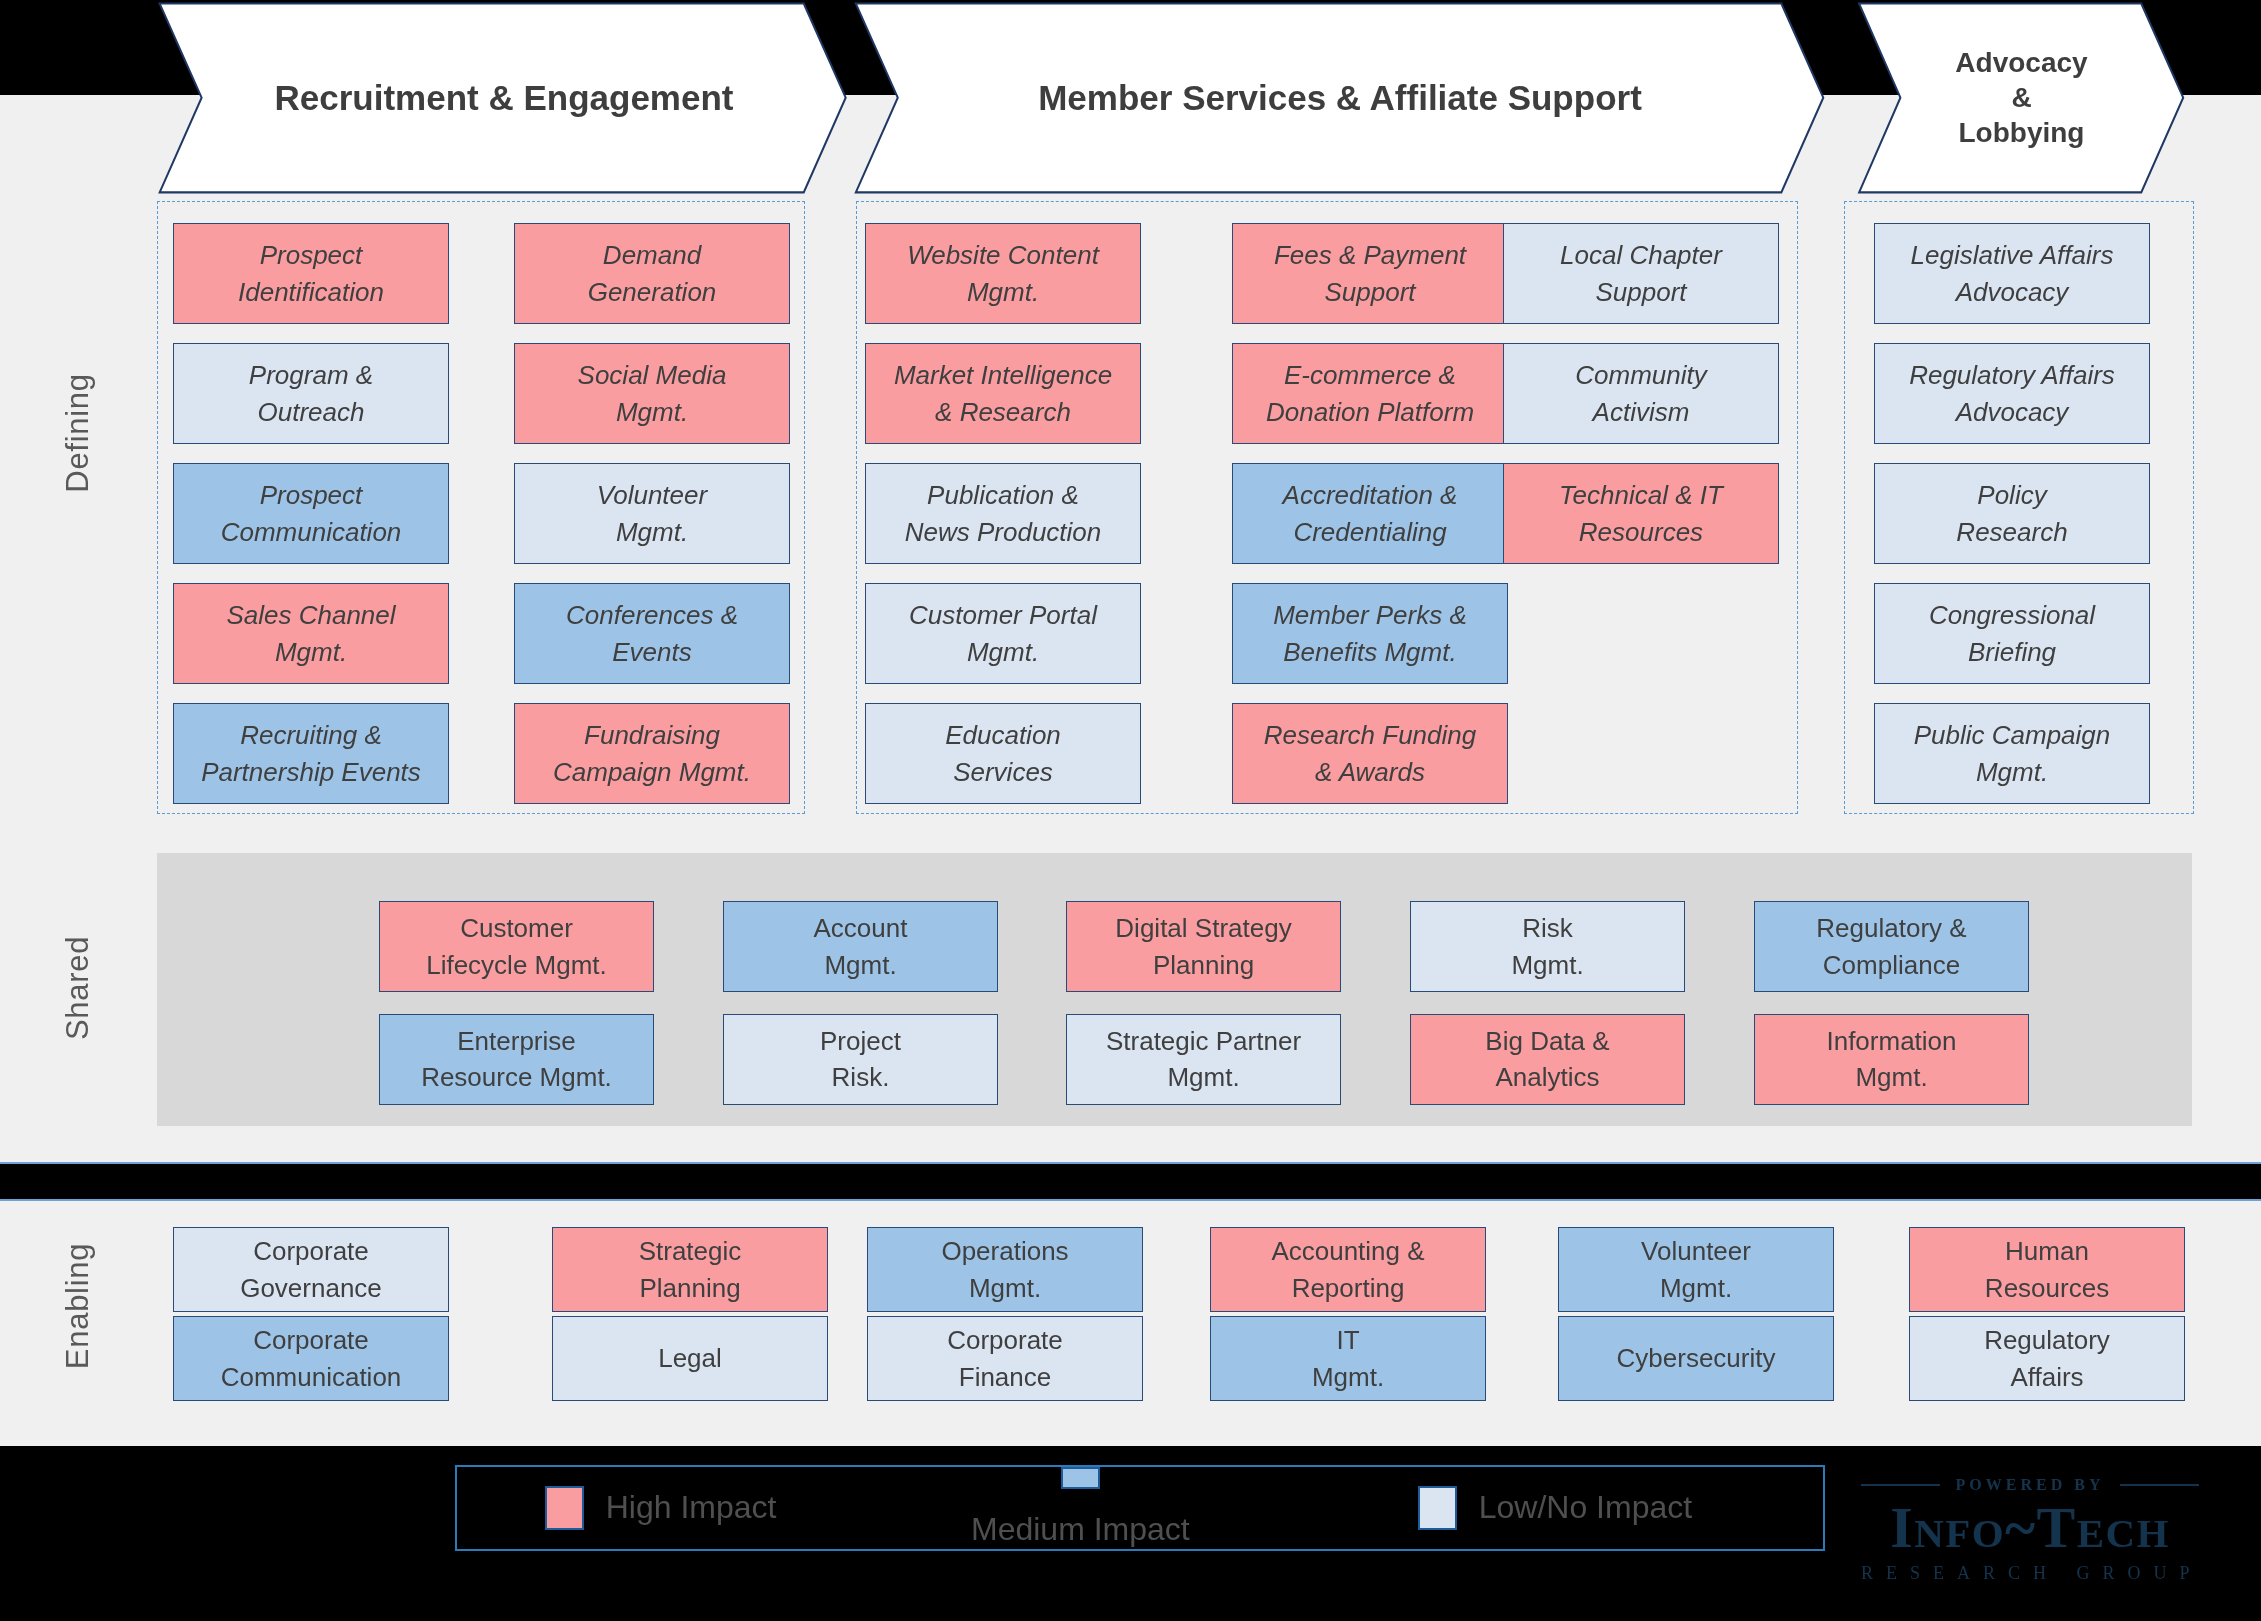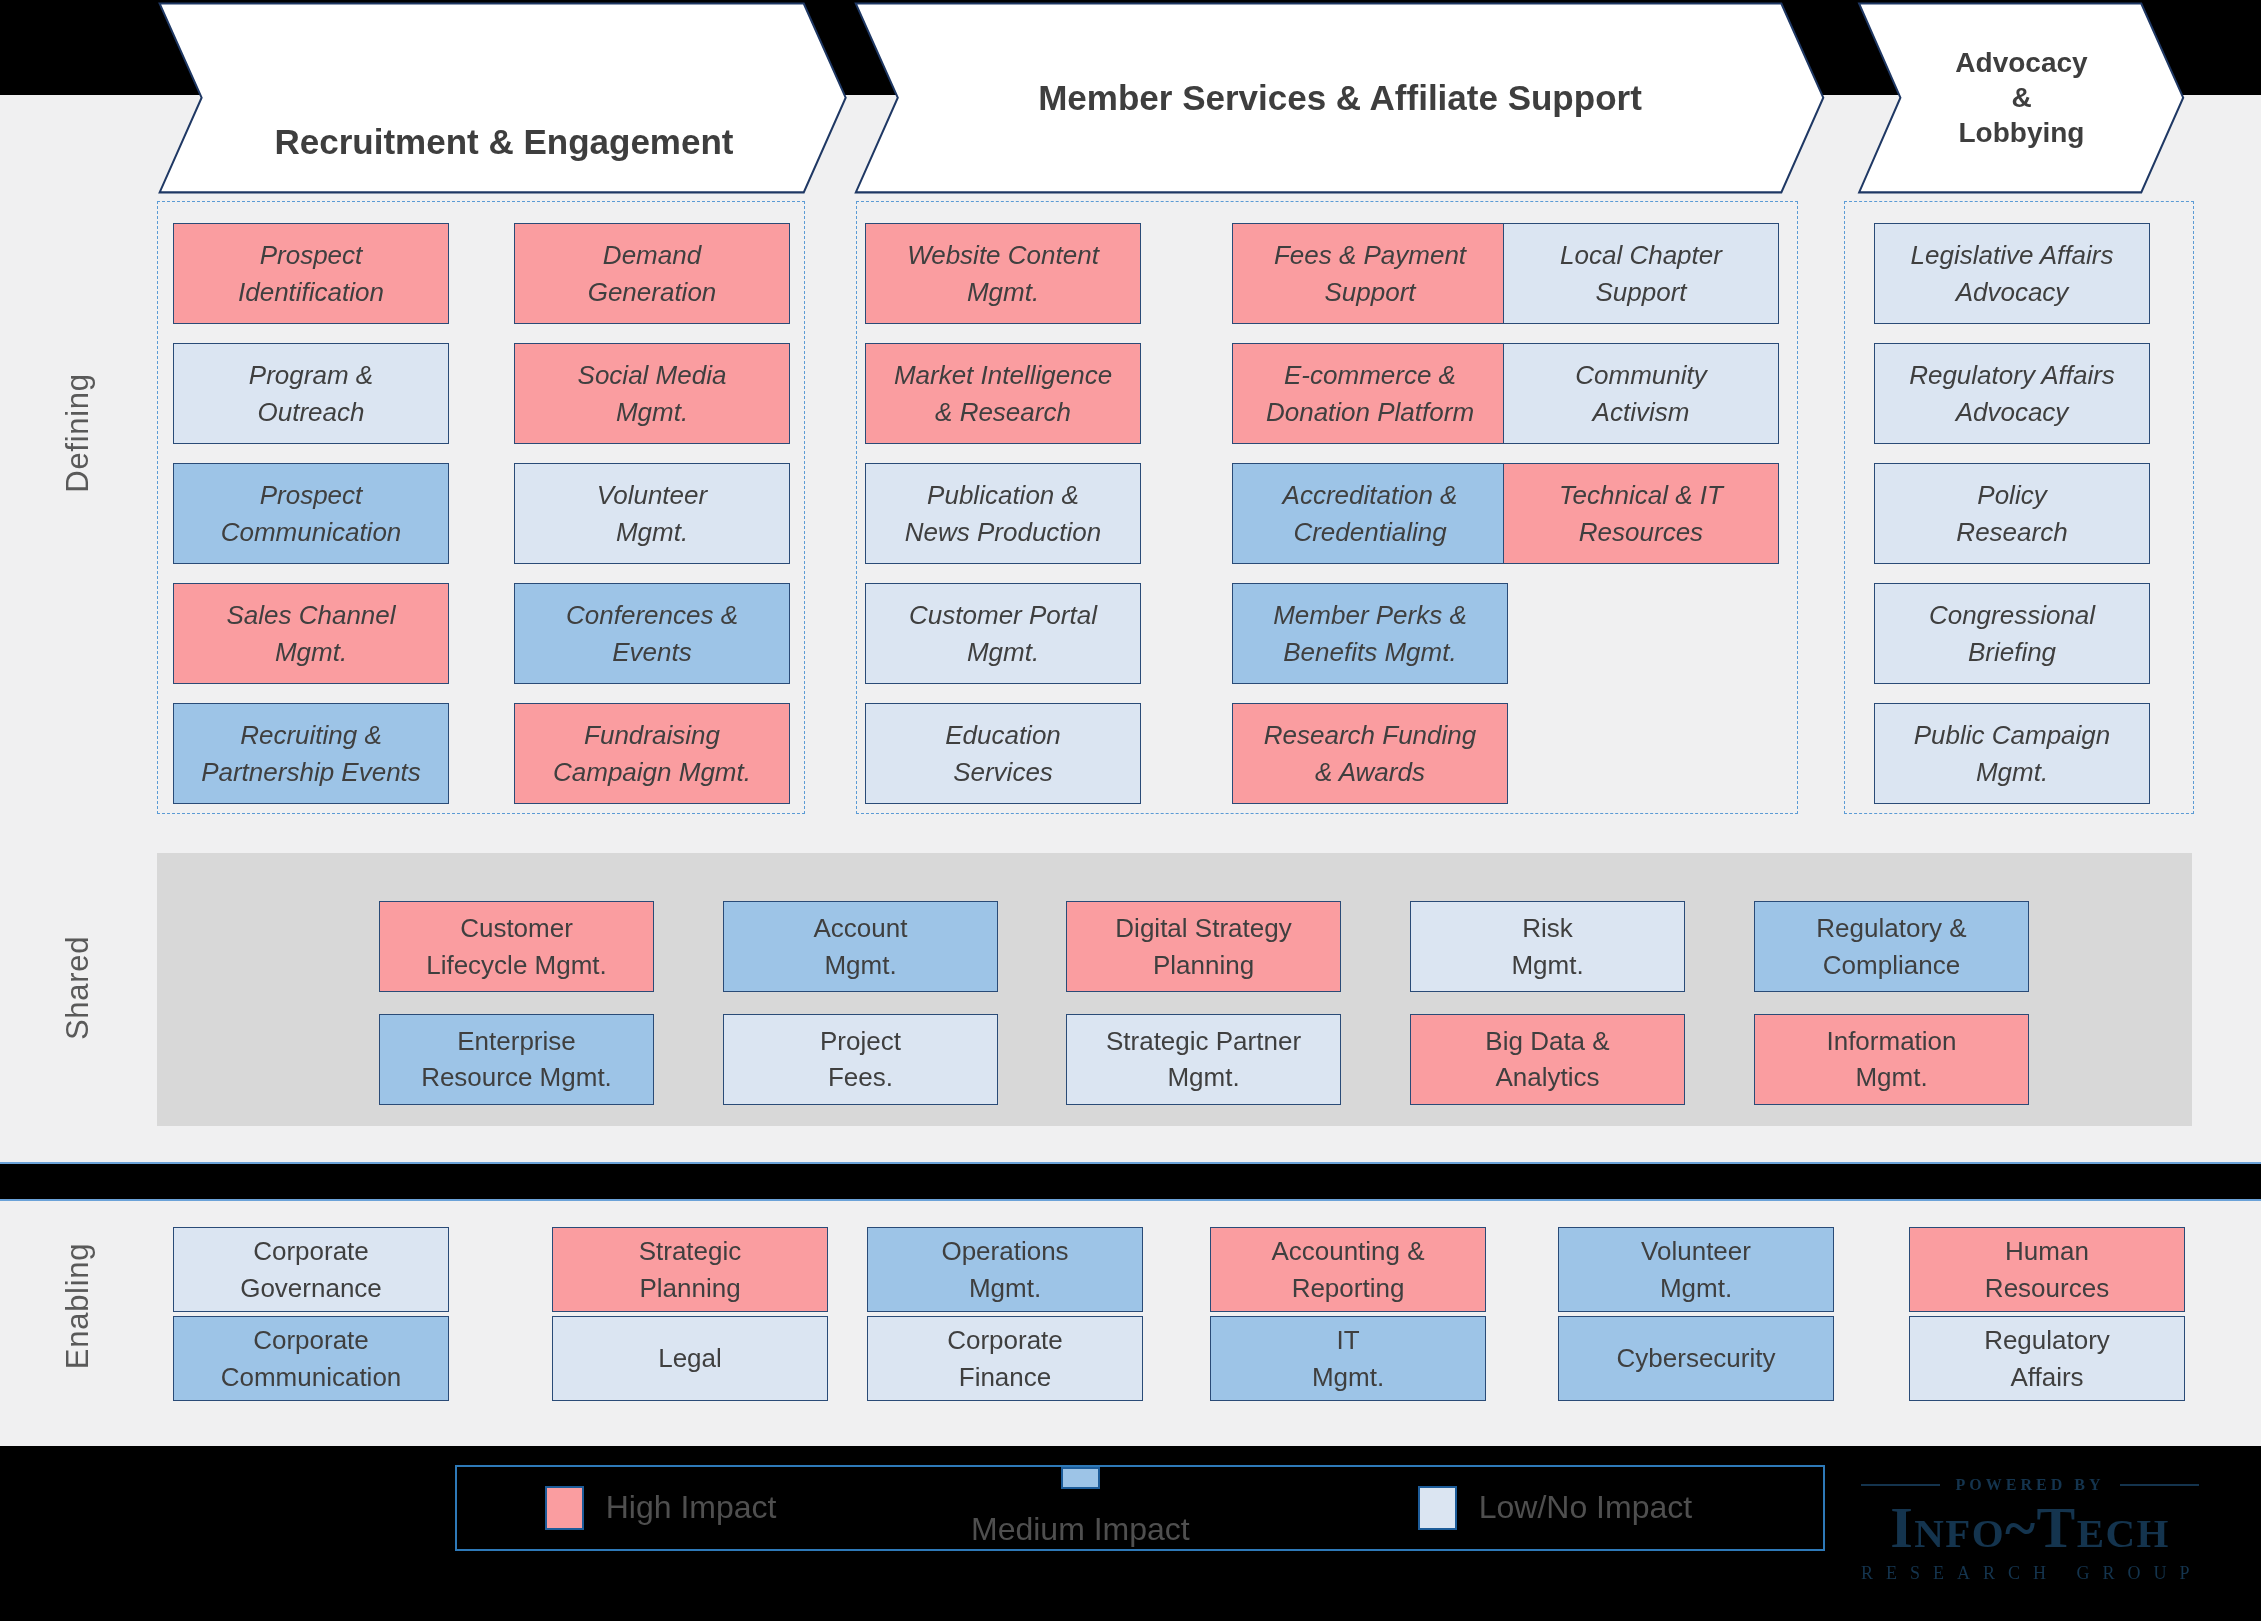--- a/index.html
+++ b/index.html
@@ -9,21 +9,21 @@
     font-family:"Liberation Sans", sans-serif;
   }
   
   .top-black { position:absolute; left:0; top:0; width:2261px; height:95px; background:#000; }
   svg.arrows { position:absolute; left:0; top:0; }
   .header-label {
     position:absolute; display:flex; align-items:center; justify-content:center;
     text-align:center; font-weight:bold; color:#3e3e3e; font-size:35px;
     white-space:pre-line; line-height:1.25;
   }
-  .header-1 { left:203px; top:0; width:602px; height:195px;margin-top:44px; }
+  .header-1 { left:203px; top:0; width:602px; height:195px; }
   .header-2 { left:900px; top:0; width:880px; height:195px; }
   .header-3 { left:1888px; top:0; width:267px; height:195px; font-size:28px; }
   
   .group-container { position:absolute; border:1.4px dashed #5b9bd5; box-sizing:border-box; }
   .gc1 { left:157px; top:201px; width:648px;  height:613px; }
   .gc2 { left:856px; top:201px; width:942px; height:613px; }
   .gc3 { left:1844px; top:201px; width:350px;  height:613px; }
   
   .col { position:absolute; display:flex; flex-direction:column; }
   .box {
@@ -170,21 +170,21 @@
   <div class="col shr-col" style="left:379px;">
       <div class="box high">Customer
 Lifecycle Mgmt.</div>
       <div class="box medium">Enterprise
 Resource Mgmt.</div>
     </div>
   <div class="col shr-col" style="left:723px;">
       <div class="box medium">Account
 Mgmt.</div>
       <div class="box low">Project
-Fees.</div>
+Risk.</div>
     </div>
   <div class="col shr-col" style="left:1066px;">
       <div class="box high">Digital Strategy
 Planning</div>
       <div class="box low">Strategic Partner
 Mgmt.</div>
     </div>
   <div class="col shr-col" style="left:1410px;">
       <div class="box low">Risk
 Mgmt.</div>

